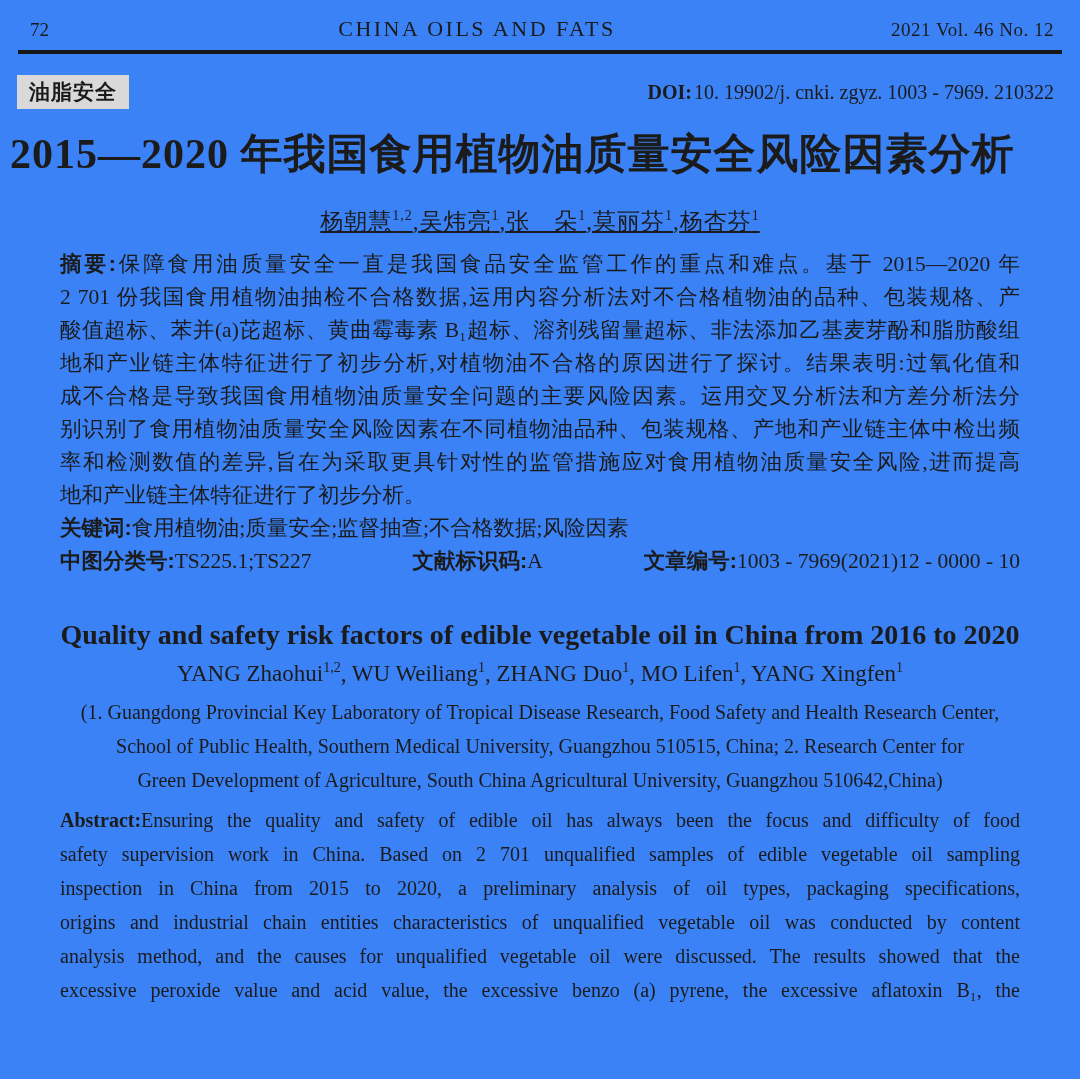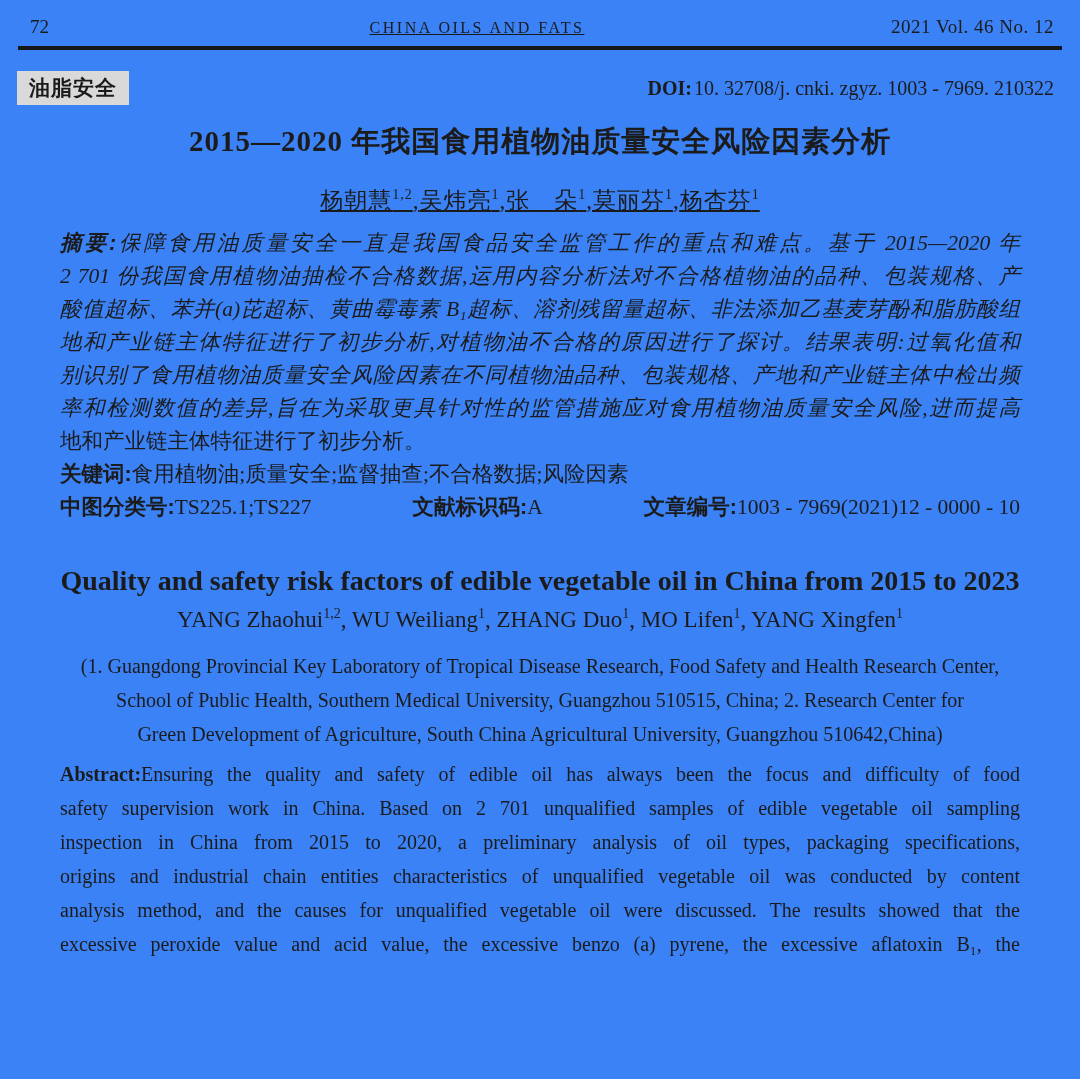--- a/index.html
+++ b/index.html
@@ -6,95 +6,96 @@
   .page {
     width:1080px; height:1079px; overflow:hidden; position:relative;
     background:#3b82f6; color:#1b1b1b;
     font-family:"Liberation Serif","DejaVu Serif",serif;
   }
   .hei {font-family:"Liberation Sans","DejaVu Sans",sans-serif; font-weight:bold;}
   .bold-serif {font-weight:bold;}
 
   .running-head {display:flex; align-items:baseline; padding:16px 26px 0 30px; font-size:19px;}
   .running-head .pageno {min-width:60px;}
-  .running-head .jname {flex:1; text-align:center; font-size:16px; letter-spacing:2.5px;text-decoration:underline;}
+  .running-head .jname {flex:1; text-align:center; font-size:22px; letter-spacing:2.5px;}
   .running-head .issue {min-width:190px; text-align:right; letter-spacing:0.5px;}
 
   .rule {height:4px; background:#171717; margin:8px 18px 0 18px;}
 
   .badge-row {display:flex; justify-content:space-between; align-items:center; margin:21px 26px 0 17px;}
   .badge {background:#d9d9d9; color:#1a1a1a; font-size:21px; padding:3px 12px; letter-spacing:1px;}
   .doi {font-size:20px;}
   .doi .doi-label {font-weight:bold; margin-right:2px;margin-top:44px;}
 
-  .title-cn {margin:18px 10px 0; text-align:center; font-size:29px; font-weight:bold; letter-spacing:1px; line-height:1.3;}
+  .title-cn {margin:18px 10px 0; text-align:left; font-size:42px; font-weight:bold; letter-spacing:1px; line-height:1.3;}
 
   .authors-cn {margin-top:24px; text-align:center; font-size:23px; letter-spacing:1px;text-decoration:underline;}
   .authors-cn sup, .authors-en sup {font-size:14px;}
 
   .affil-cn {margin-top:13px; text-align:center; font-size:20px; line-height:34px;}
 
   .abstract-cn {margin:11px 60px 0; font-size:21.5px; line-height:33px;}
   .cnline {min-height:33px;}
-  .cnline.just {text-align:justify; text-align-last:justify;font-style:italic;}
+  .cnline.just {text-align:justify; text-align-last:justify;}
   .cnline .hei {font-size:21.5px;}
   .clc-row {display:flex; justify-content:space-between;}
 
   .title-en {margin:40px 8px 0; text-align:center; font-size:28px; font-weight:bold; line-height:1.2;}
   .authors-en {margin-top:9px; text-align:center; font-size:23px;}
-  .affil-en {margin-top:16px; text-align:center; font-size:20px; line-height:34px; padding:0 16px;}
+  .affil-en {margin-top:8px; text-align:center; font-size:20px; line-height:34px; padding:0 16px;}
   .abstract-en {margin:6px 60px 0; font-size:20px; line-height:34px;}
   .enline.just {text-align:justify; text-align-last:justify;}
 </style>
 </head>
 <body>
 
 <div class="page">
 
   <div class="running-head">
     <span class="pageno">72</span>
     <span class="jname">CHINA OILS AND FATS</span>
     <span class="issue">2021 Vol. 46 No. 12</span>
   </div>
 
   <div class="rule"></div>
 
   <div class="badge-row">
     <span class="badge hei">油脂安全</span>
-    <span class="doi"><span class="doi-label">DOI:</span><span>10. 32708/j. cnki. zgyz. 1003 - 7969. 210322</span></span>
+    <span class="doi"><span class="doi-label">DOI:</span><span>10. 19902/j. cnki. zgyz. 1003 - 7969. 210322</span></span>
   </div>
 
   <h1 class="title-cn">2015—2020 年我国食用植物油质量安全风险因素分析</h1>
 
   <div class="authors-cn"><span>杨朝慧<sup>1,2</sup></span>,<span>吴炜亮<sup>1</sup></span>,<span>张　朵<sup>1</sup></span>,<span>莫丽芬<sup>1</sup></span>,<span>杨杏芬<sup>1</sup></span></div>
 
 
   <div class="abstract-cn">
     <div class="cnline just">
       <span class="hei">摘要:</span><span>保障食用油质量安全一直是我国食品安全监管工作的重点和难点。基于 2015—2020 年</span>
     </div>
     <div>
         <div class="cnline just">2 701 份我国食用植物油抽检不合格数据,运用内容分析法对不合格植物油的品种、包装规格、产</div>
         <div class="cnline just">酸值超标、苯并(a)芘超标、黄曲霉毒素 B₁超标、溶剂残留量超标、非法添加乙基麦芽酚和脂肪酸组</div>
         <div class="cnline just">地和产业链主体特征进行了初步分析,对植物油不合格的原因进行了探讨。结果表明:过氧化值和</div>
+        <div class="cnline just">成不合格是导致我国食用植物油质量安全问题的主要风险因素。运用交叉分析法和方差分析法分</div>
         <div class="cnline just">别识别了食用植物油质量安全风险因素在不同植物油品种、包装规格、产地和产业链主体中检出频</div>
         <div class="cnline just">率和检测数值的差异,旨在为采取更具针对性的监管措施应对食用植物油质量安全风险,进而提高</div>
       </div>
     <div class="cnline">地和产业链主体特征进行了初步分析。</div>
     <div class="cnline">
       <span class="hei">关键词:</span><span>食用植物油;质量安全;监督抽查;不合格数据;风险因素</span>
     </div>
     <div class="cnline clc-row">
       <span><span class="hei">中图分类号:</span><span>TS225.1;TS227</span></span>
       <span><span class="hei">文献标识码:</span><span>A</span></span>
       <span><span class="hei">文章编号:</span><span>1003 - 7969(2021)12 - 0000 - 10</span></span>
     </div>
   </div>
 
-  <h2 class="title-en">Quality and safety risk factors of edible vegetable oil in China from 2015 to 2023</h2>
+  <h2 class="title-en">Quality and safety risk factors of edible vegetable oil in China from 2016 to 2020</h2>
 
   <div class="authors-en"><span>YANG Zhaohui<sup>1,2</sup></span>, <span>WU Weiliang<sup>1</sup></span>, <span>ZHANG Duo<sup>1</sup></span>, <span>MO Lifen<sup>1</sup></span>, <span>YANG Xingfen<sup>1</sup></span></div>
 
   <div class="affil-en">
       <div class="affil-en-line">(1. Guangdong Provincial Key Laboratory of Tropical Disease Research, Food Safety and Health Research Center,</div>
       <div class="affil-en-line">School of Public Health, Southern Medical University, Guangzhou 510515, China; 2. Research Center for</div>
       <div class="affil-en-line">Green Development of Agriculture, South China Agricultural University, Guangzhou 510642,China)</div>
     </div>
 
   <div class="abstract-en">

